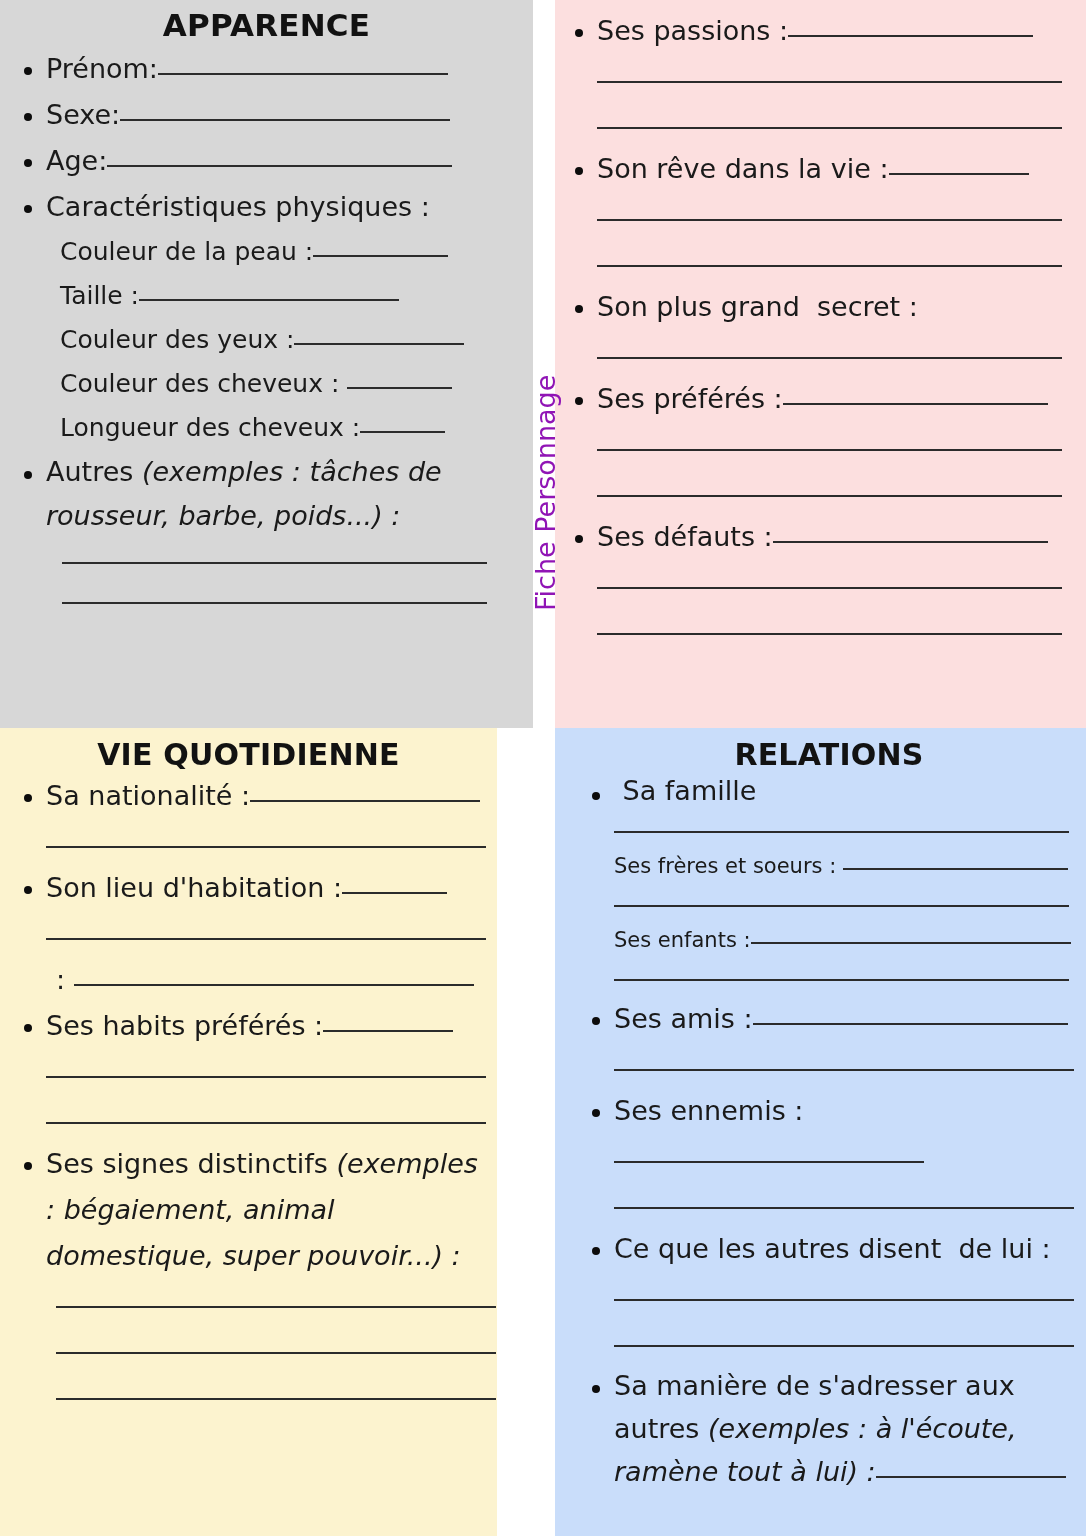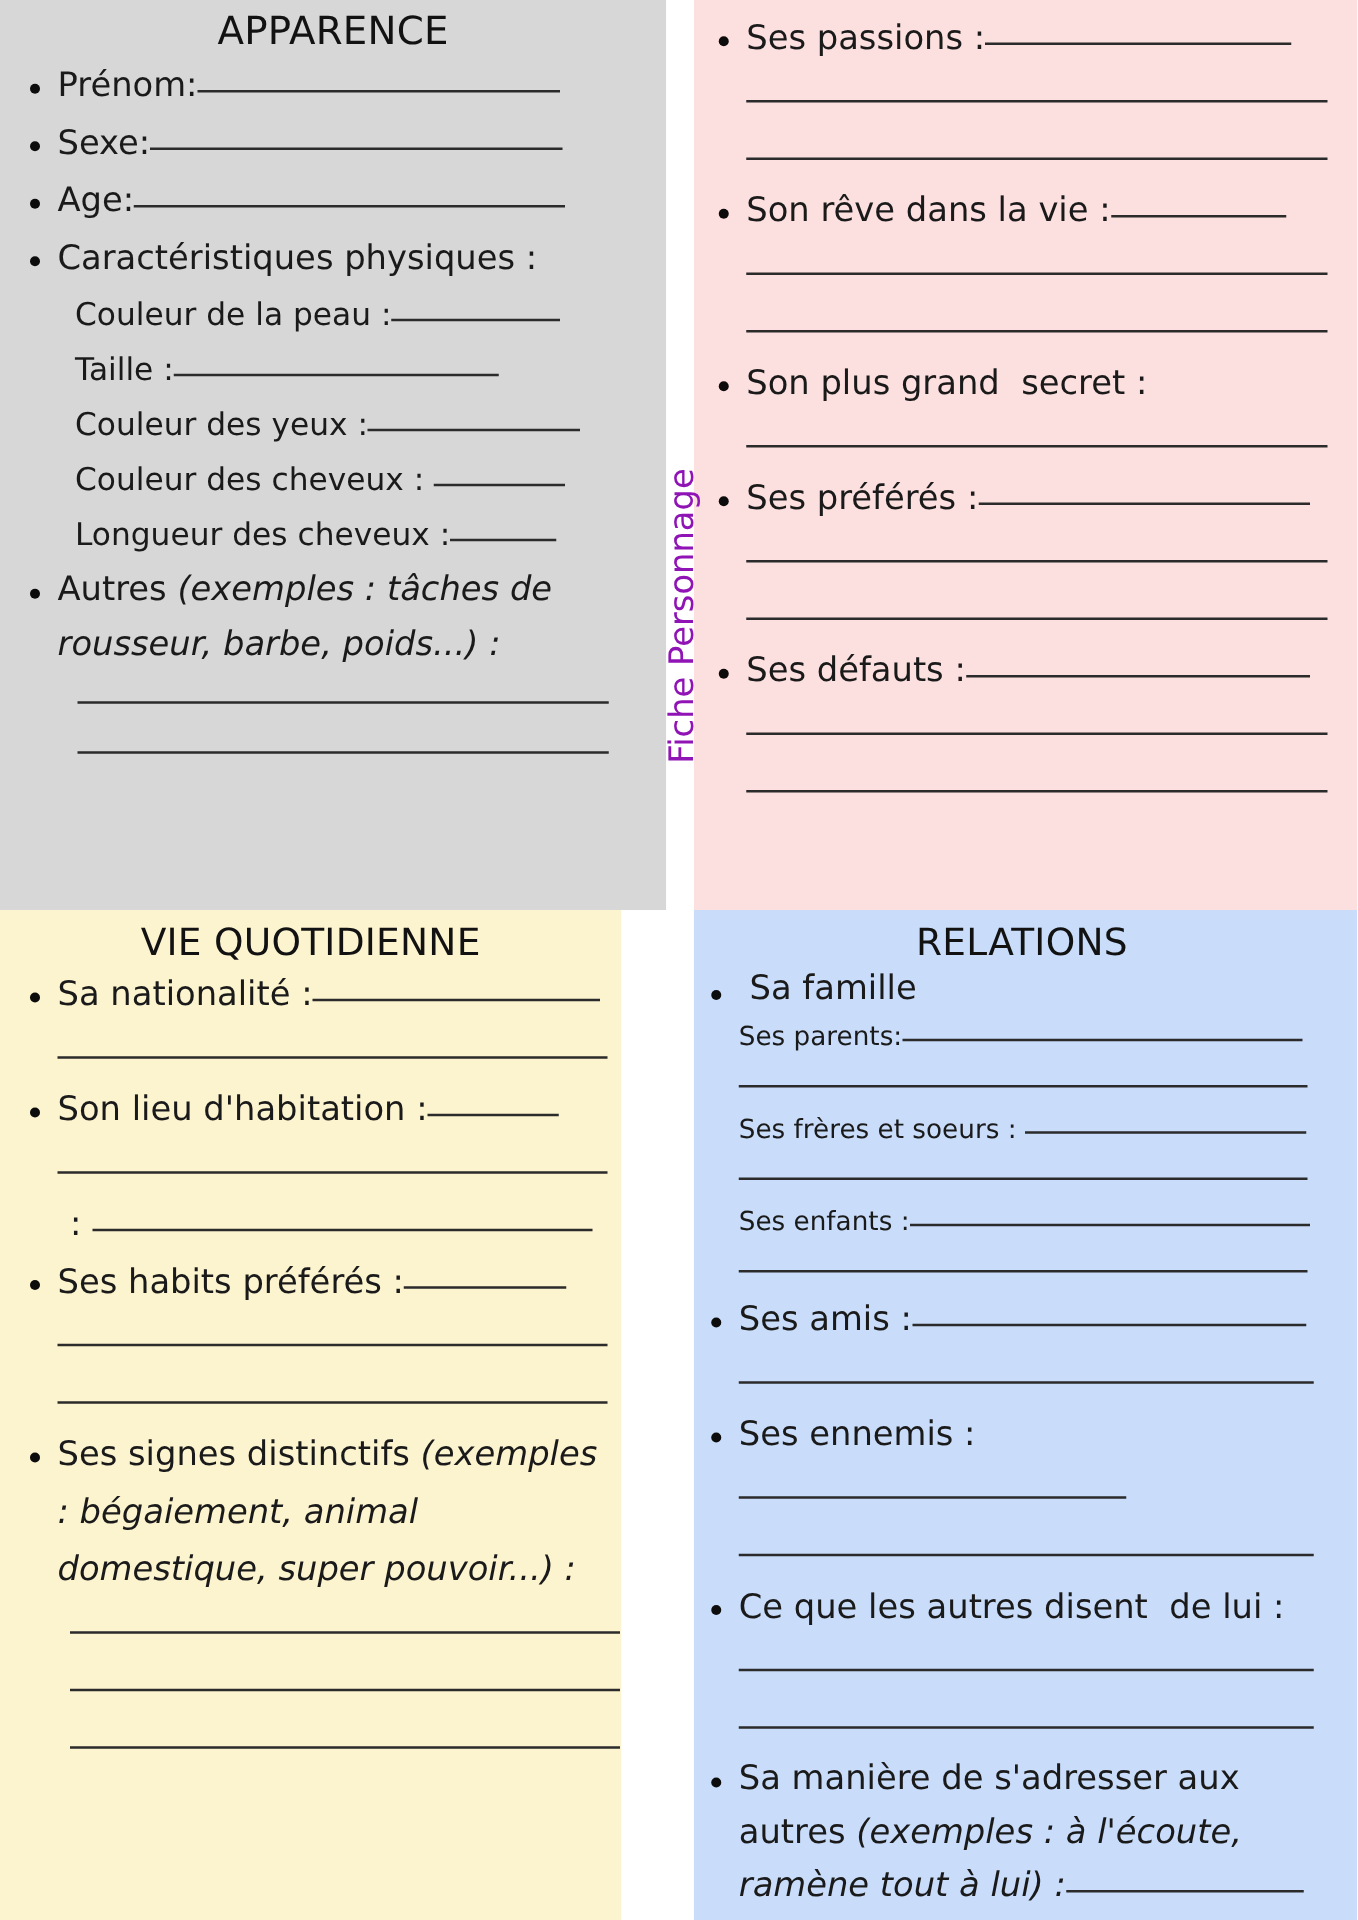--- a/index.html
+++ b/index.html
@@ -36,30 +36,30 @@
     padding: 8px 6px 0 6px;
   }
   .panel-vie {
     left: 0; top: 728px; width: 497px; height: 808px;
     background: #fcf3cf;
     padding: 10px 10px 0 10px;
   }
   .panel-relations {
     left: 555px; top: 728px; width: 531px; height: 808px;
     background: #c9ddfa;
-    padding: 10px 6px 0 0;
+    padding: 10px 6px 0 23px;
   }
 
   
   .section-title {
     text-align: center;
     font-size: 31px;
     line-height: 1.1;
     color: #121212;
-    font-weight: 400;
+    font-weight: 700;
     letter-spacing: 0.2px;
     margin: 0 0 4px 0;
     white-space: pre;
   }
   .panel-vie .section-title { font-size: 30px; margin-bottom: 2px; }
   .panel-relations .section-title { font-size: 30px; margin-bottom: 0px; }
 
   
   ul.items {
     list-style: none;
@@ -218,21 +218,20 @@
     </ul>
   </div>
 
   <div class="panel panel-relations">
     <div class="section-title">RELATIONS</div>
     <ul class="items">
       <li class="item" style="line-height:40px;"><span> Sa famille</span></li>
     </ul>
 
     <div>
-      <div class="subline-small"><span>Ses parents:</span><span class="rule" style="width:320px"></span></div>
       <div class="subline-small"><span class="rule" style="width:455px"></span></div>
       <div class="subline-small"><span>Ses frères et soeurs : </span><span class="rule" style="width:225px"></span></div>
       <div class="subline-small"><span class="rule" style="width:455px"></span></div>
       <div class="subline-small"><span>Ses enfants :</span><span class="rule" style="width:320px"></span></div>
       <div class="subline-small"><span class="rule" style="width:455px"></span></div>
     </div>
 
     <ul class="items">
       <li class="item"><span>Ses amis :</span><span class="rule" style="width:315px"></span></li>
       <li class="blankline"><span class="rule" style="width:460px"></span></li>

